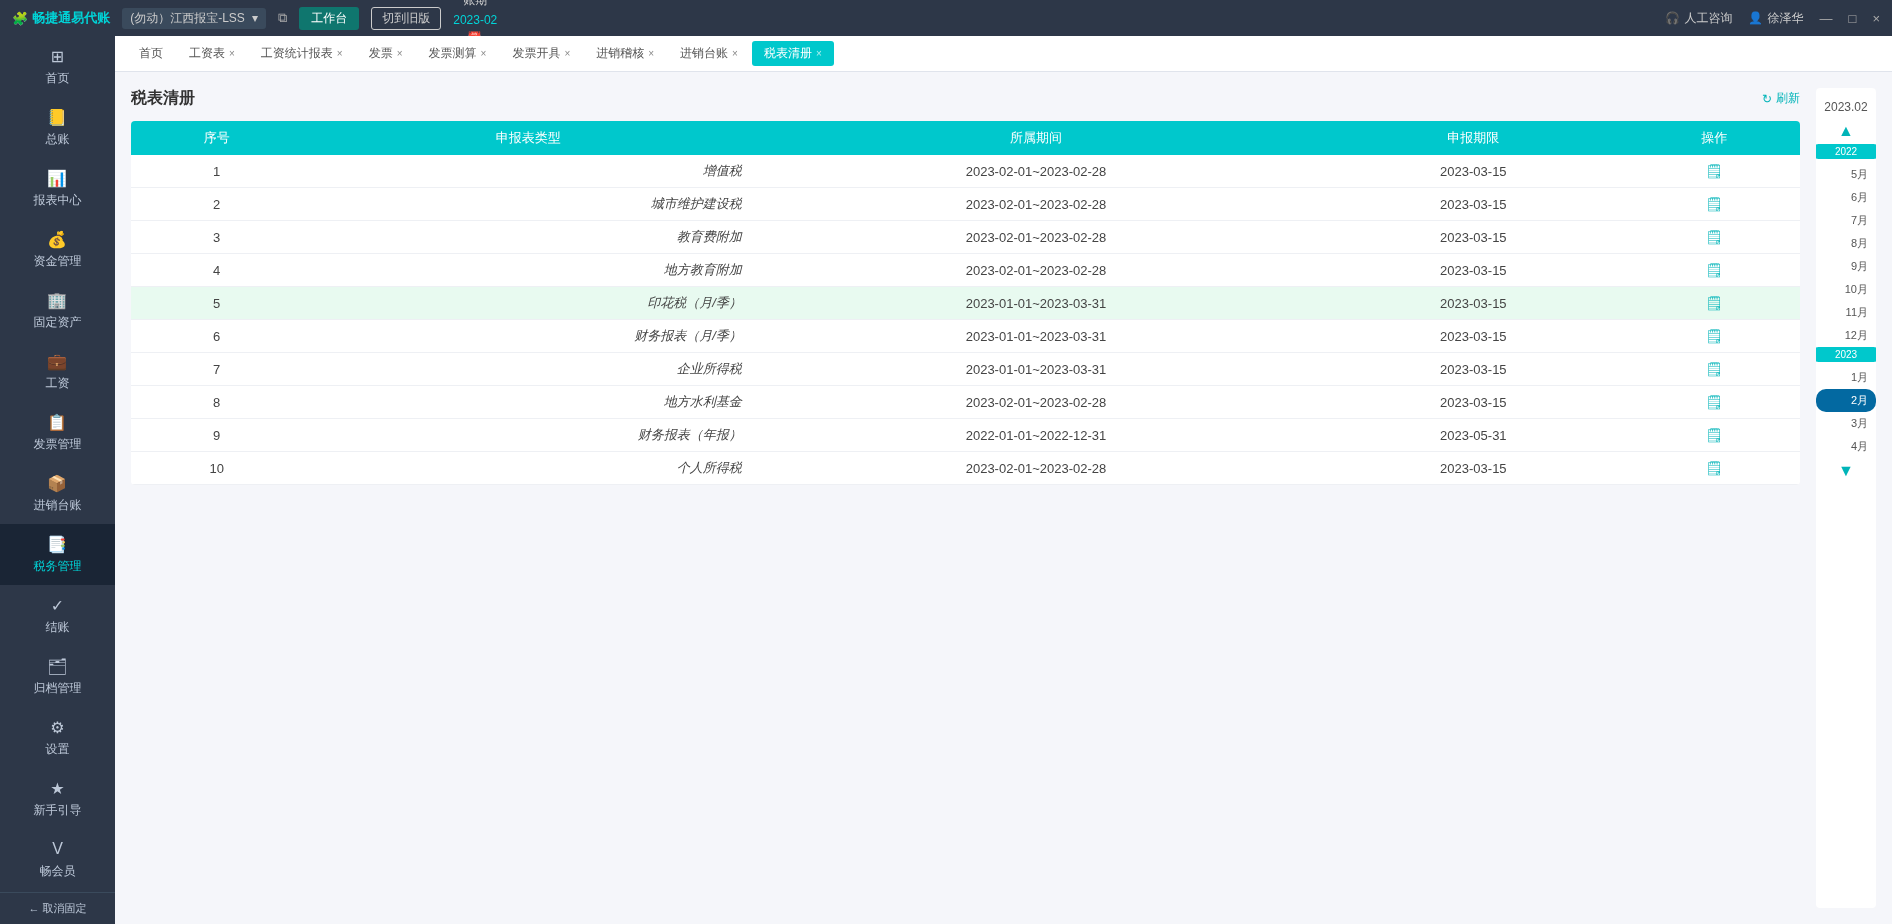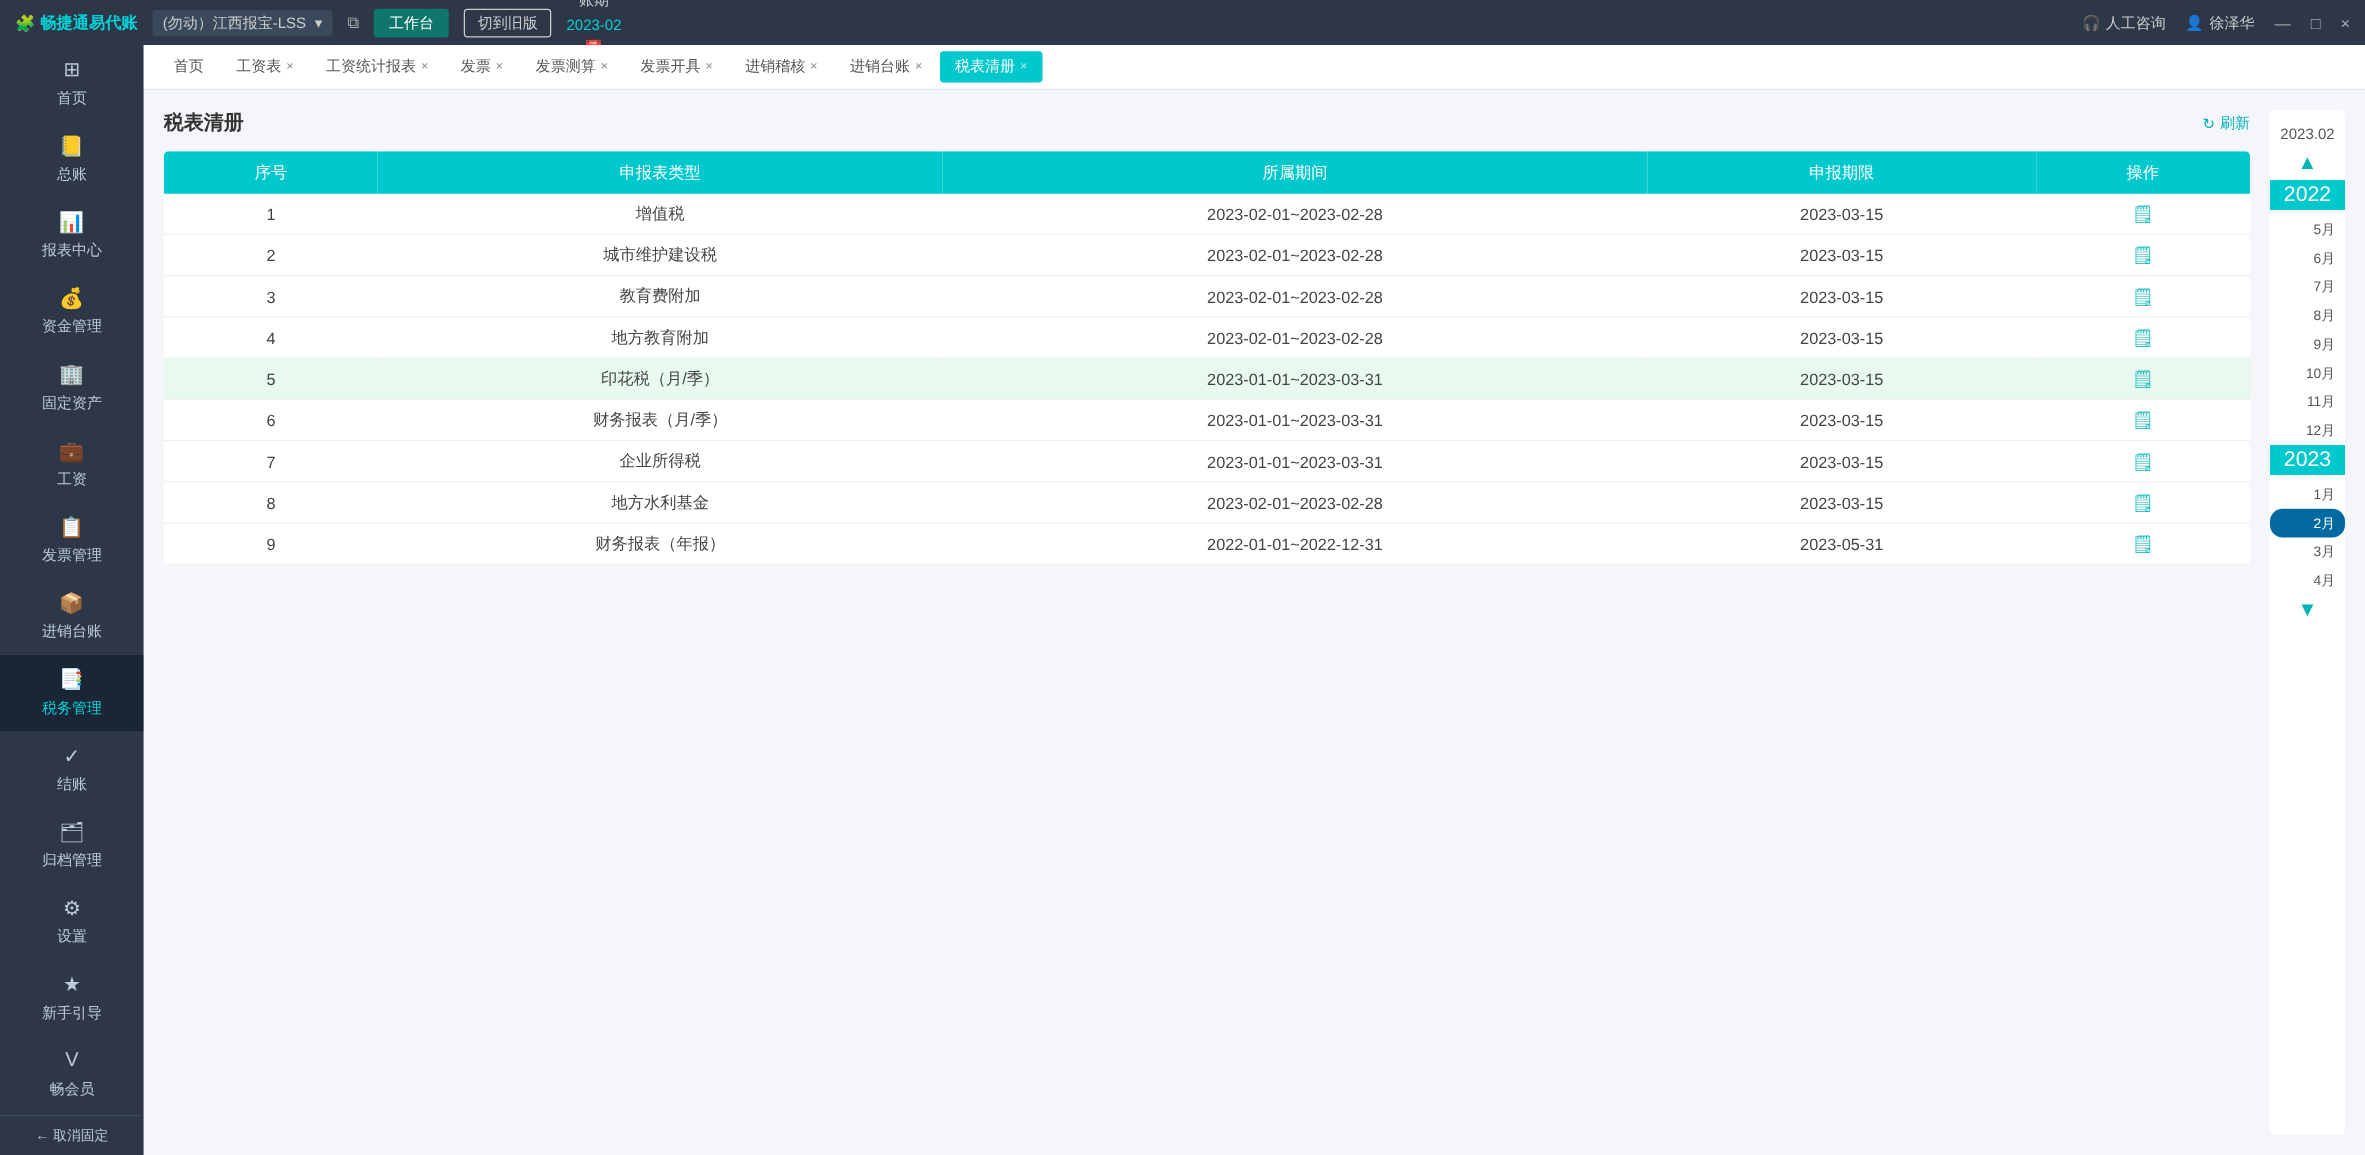--- a/index.html
+++ b/index.html
@@ -224,21 +224,21 @@
     }
     .data-table tbody tr {
       border-bottom: 1px solid #eef0f4;
     }
     .data-table tbody tr.highlighted { background: #e8faf0; }
     .data-table tbody td {
       padding: 7px 12px;
       text-align: center;
       color: #444;
     }
-    .data-table tbody td:nth-child(2) { text-align: center; }
+    .data-table tbody td:nth-child(2) { text-align: right; font-style: italic; }
     .action-icon {
       color: #00b4b8;
       cursor: pointer;
       font-size: 14px;
     }
 
     
     .timeline-panel {
       width: 60px;
       background: white;
@@ -249,21 +249,21 @@
       padding: 8px 0;
       font-size: 11px;
       overflow-y: auto;
       flex-shrink: 0;
     }
     .timeline-year {
       background: #00c8cc;
       color: white;
       padding: 2px 24px;
       border-radius: 10px;
-      font-size: 17px;
+      font-size: 10px;
       margin-bottom: 4px;
       cursor: pointer;
     }
     .timeline-month {
       padding: 4px 8px;
       color: #555;
       cursor: pointer;
       width: 100%;
       text-align: right;
       border-radius: 10px;
@@ -495,20 +495,27 @@
     <td>2023-03-15</td>
     <td><span class="action-icon">🗒</span></td>
   </tr>
               <tr>
     <td>9</td>
     <td>财务报表（年报）</td>
     <td>2022-01-01~2022-12-31</td>
     <td>2023-05-31</td>
     <td><span class="action-icon">🗒</span></td>
   </tr>
+              <tr>
+    <td>10</td>
+    <td>个人所得税</td>
+    <td>2023-02-01~2023-02-28</td>
+    <td>2023-03-15</td>
+    <td><span class="action-icon">🗒</span></td>
+  </tr>
             </tbody>
         </table>
       </div>
 
       <div class="timeline-panel">
         <div style="font-size:12px;color:#555;padding:4px;text-align:center;">2023.02</div>
         <div class="timeline-up">▲</div>
 
         <div class="timeline-year">2022</div>
         <div class="timeline-month">5月</div>

